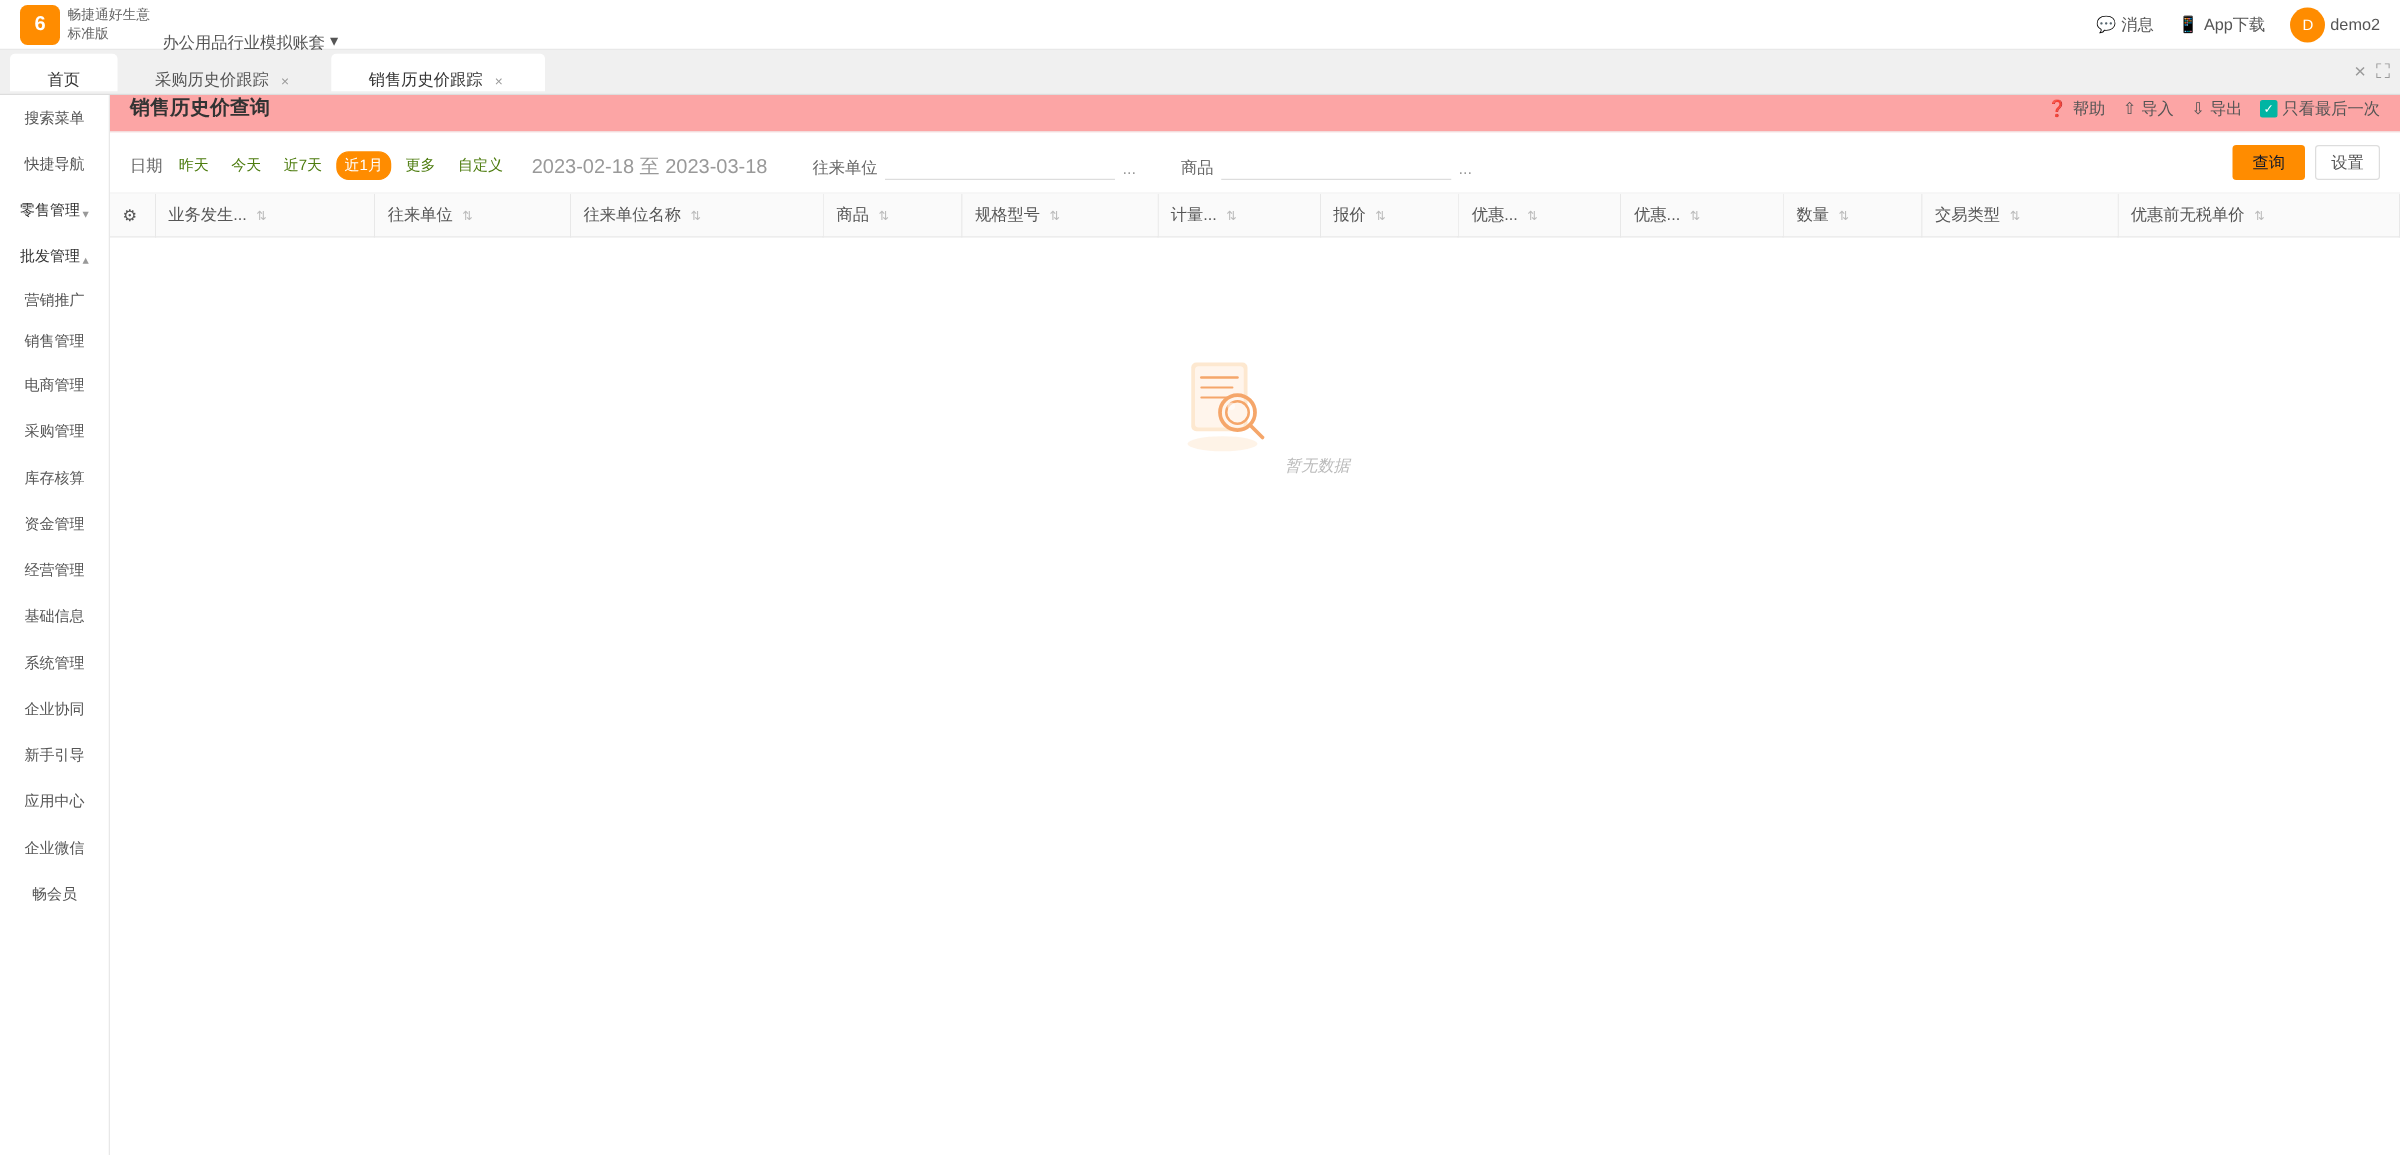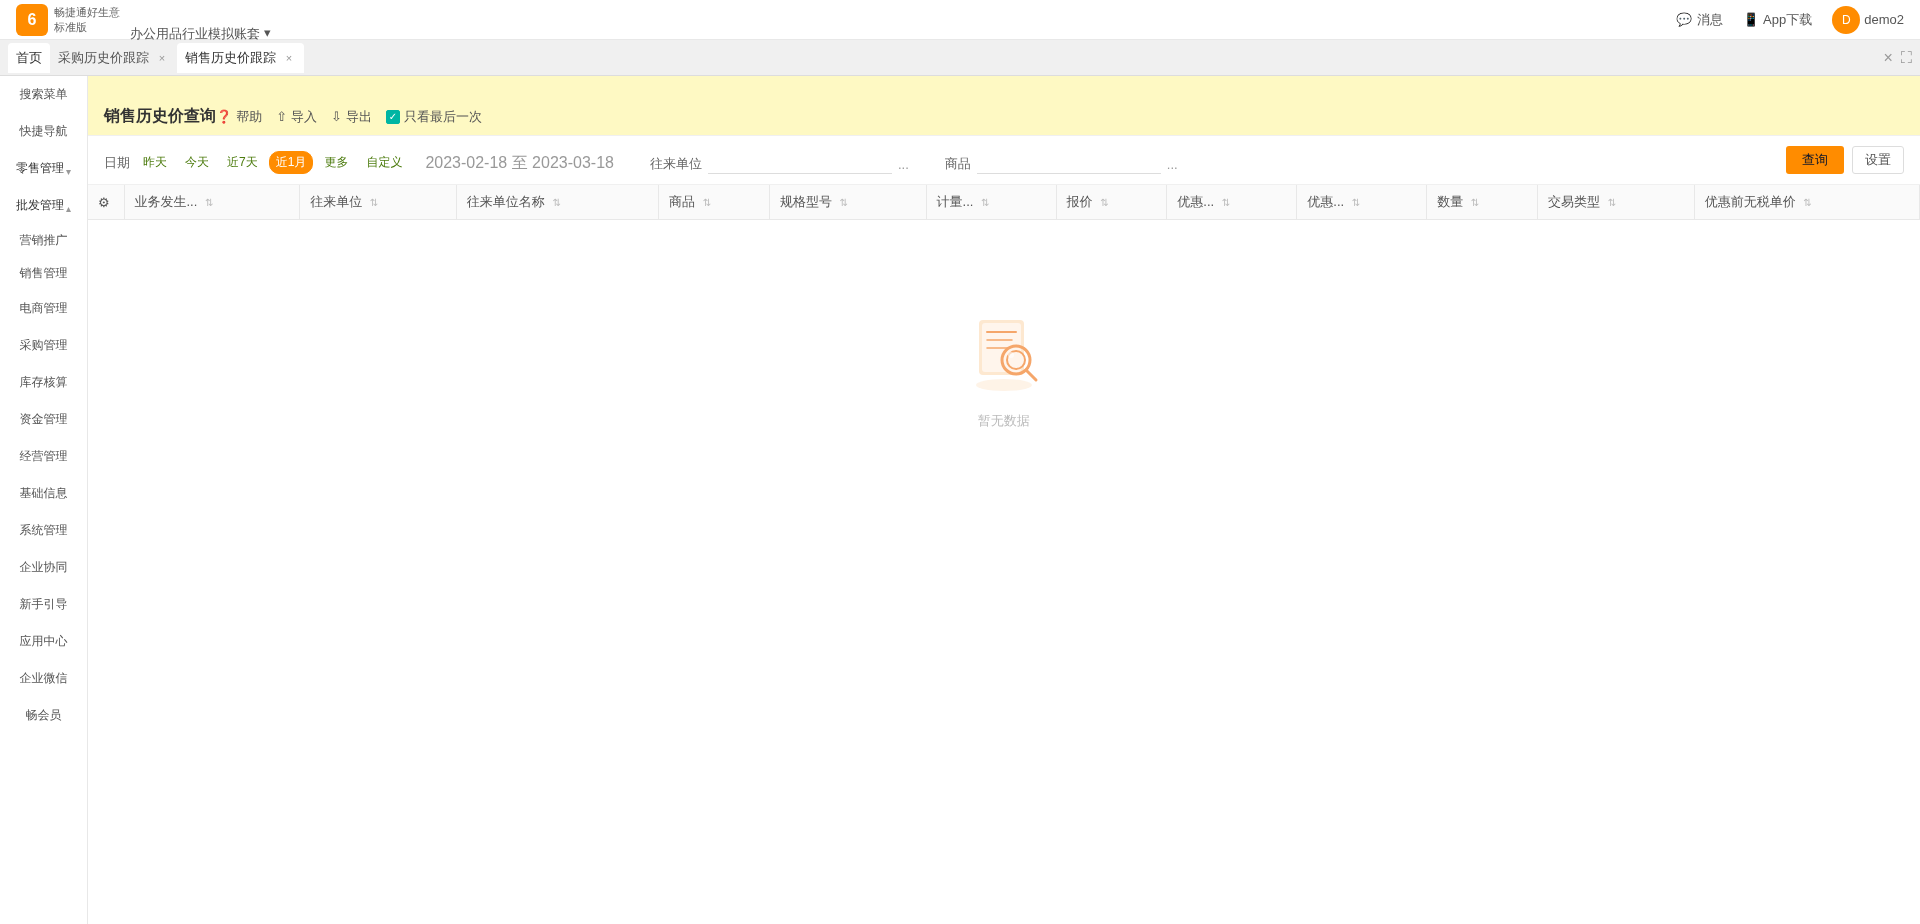--- a/index.html
+++ b/index.html
@@ -82,23 +82,23 @@
       height: 36px;
       background: #f0f0f0;
       display: flex;
       align-items: center;
       padding: 0 8px;
       border-bottom: 1px solid #ddd;
       flex-shrink: 0;
     }
     .tab {
       height: 30px;
-      padding: 0 8px;
-      display: flex;
-      align-items: center;
+      padding: 0 30px;
+      display: flex;
+      align-items: flex-end;
       gap: 6px;
       border-radius: 4px 4px 0 0;
       cursor: pointer;
       font-size: 13px;
       color: #555;
       background: transparent;
       white-space: nowrap;
     }
     .tab.home-tab {
       background: #fff;
@@ -189,26 +189,26 @@
       flex: 1;
       display: flex;
       flex-direction: column;
       overflow: hidden;
       background: #fff;
       margin: 0;
     }
 
     
     .page-header {
-      padding: 30px 16px 8px;
-      background: #fef9c3;
+      padding: 0 16px 8px;
+      background: #fca5a5;
       border-bottom: 1px solid #f0f0f0;
       display: flex;
       align-items: center;
-      justify-content: flex-start;
+      justify-content: space-between;
     }
     .page-title {
       font-size: 16px;
       font-weight: bold;
       color: #333;
     }
     .page-actions {
       display: flex;
       align-items: center;
       gap: 14px;
@@ -362,25 +362,26 @@
       padding: 8px 10px;
     }
     .settings-col {
       width: 36px;
       text-align: center;
     }
 
     
     .empty-state {
       display: flex;
-      flex-direction: column;
-      align-items: center;
+      flex-direction: row;
+      align-items: flex-end;
       justify-content: center;
       padding: 80px 0;
       color: #bbb;
+      font-style: italic;
     }
     .empty-icon {
       width: 100px;
       height: 100px;
       margin-bottom: 12px;
     }
     .empty-text {
       font-size: 13px;
       color: #bbb;
     }

